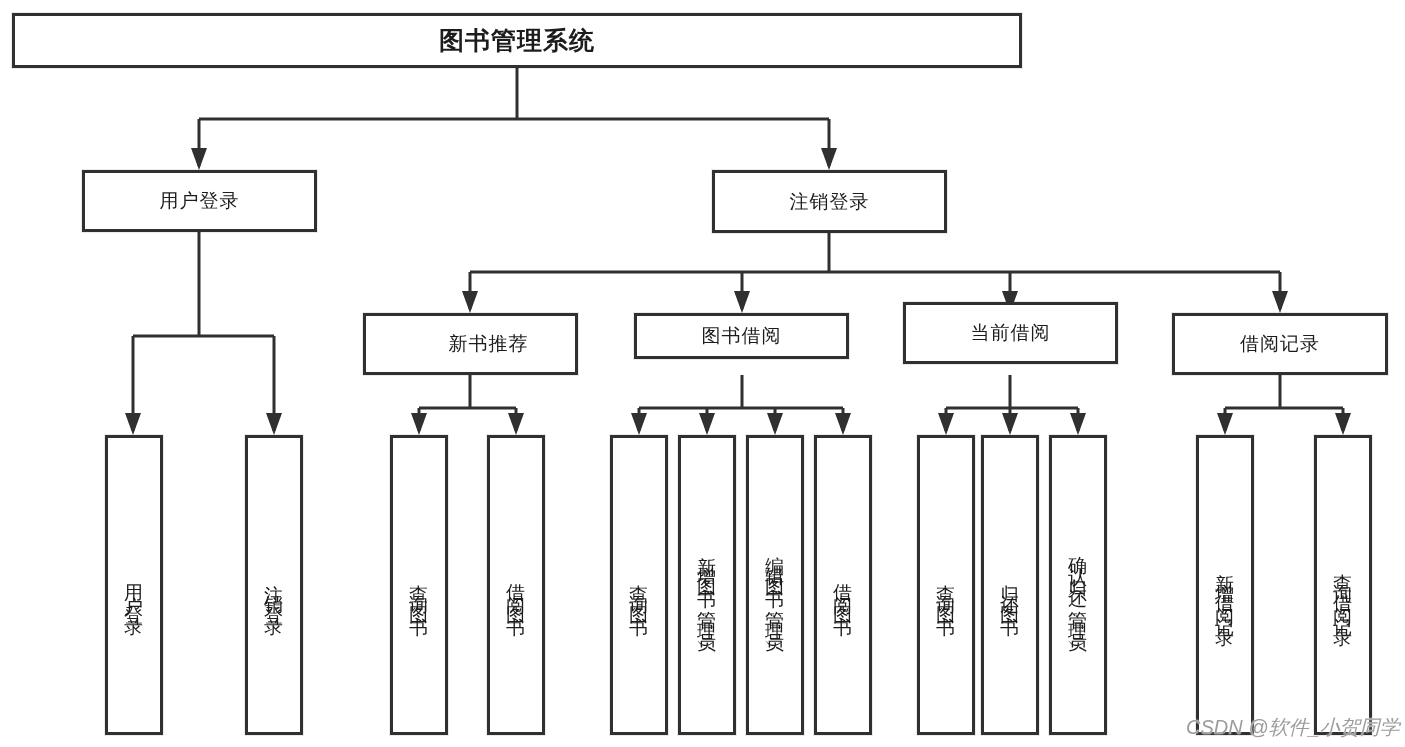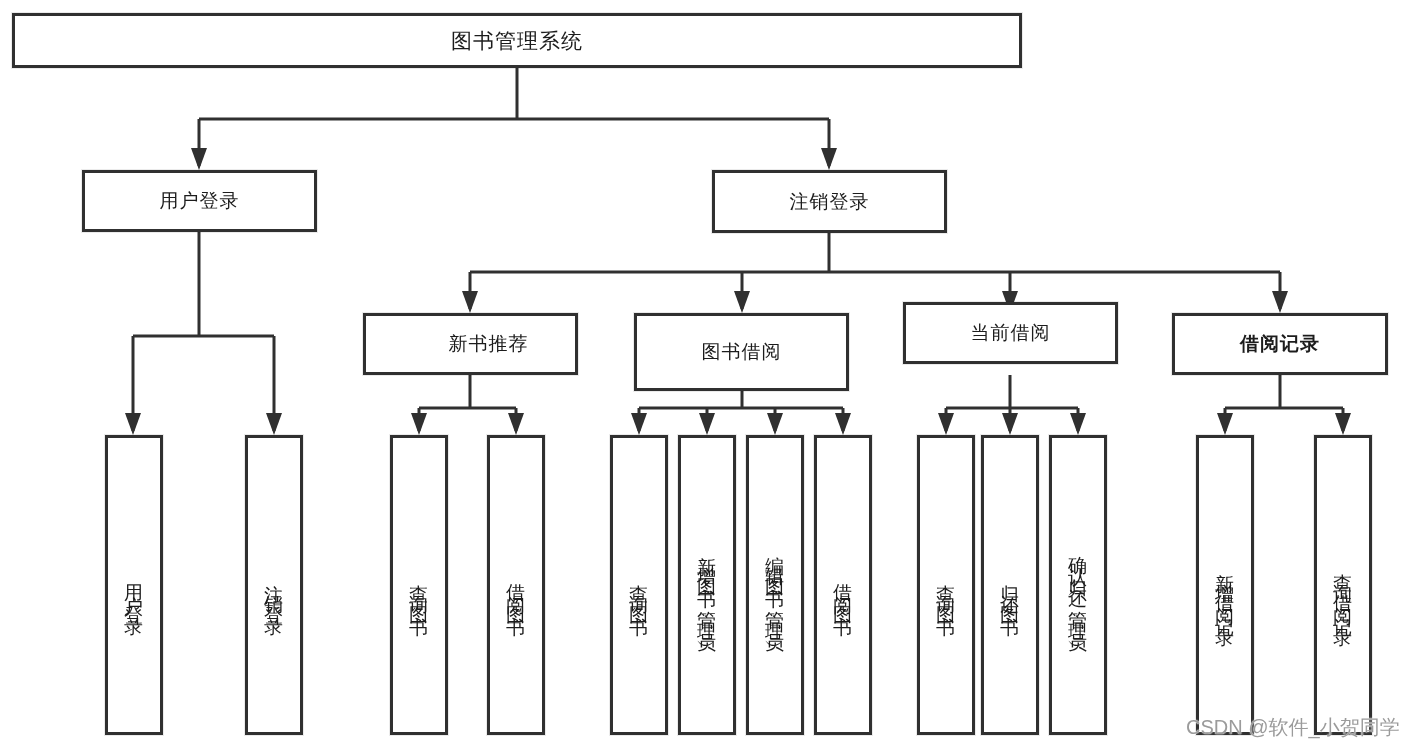--- a/index.html
+++ b/index.html
@@ -31,37 +31,37 @@
     position:absolute;
     box-sizing:border-box;
     border:3px solid var(--line);
     background:#fff;
     display:flex;
     align-items:center;
     justify-content:center;
     box-shadow:0 0 0 1px rgba(0,0,0,0.08);
   }
   .h-box{font-size:19px;letter-spacing:1px;}
-  .root-box{font-size:21px;}
+  .root-box{font-size:25px;font-weight:bold;}
   .v-box span{
     writing-mode:vertical-rl;
     text-orientation:mixed;
     font-size:19px;
     letter-spacing:11px;
     line-height:1;
     margin-bottom:-11px; 
   }
   
   .root-box{left:12px;top:13px;width:1010px;height:55px;}
   .b-user-group{left:82px;top:170px;width:235px;height:62px;}
   .b-mgmt-group{left:712px;top:170px;width:235px;height:63px;}
   .b-rec{left:363px;top:313px;width:215px;height:62px;padding-left:36px;}
-  .b-borrow{left:634px;top:313px;width:215px;height:78px;}
+  .b-borrow{left:634px;top:313px;width:215px;height:46px;}
   .b-current{left:903px;top:302px;width:215px;height:62px;}
-  .b-records{left:1172px;top:313px;width:216px;height:62px;font-weight:bold;}
+  .b-records{left:1172px;top:313px;width:216px;height:62px;}
   .leaf{top:435px;width:58px;height:300px;}
   .b-user-login{left:105px;}
   .b-logout{left:245px;}
   .b-rec-query{left:390px;}
   .b-rec-borrow{left:487px;}
   .b-bq{left:610px;}
   .b-ba{left:678px;}
   .b-be{left:746px;}
   .b-bb{left:814px;}
   .b-cq{left:917px;}
@@ -70,20 +70,21 @@
   .b-ra{left:1196px;}
   .b-rq{left:1314px;}
   .watermark{
     position:absolute;
     left:1186px;top:714px;
     font-size:20px;
     color:var(--wm);
     white-space:nowrap;
     z-index:6;
     text-shadow:0 0 2px rgba(255,255,255,0.95),0 0 1px rgba(255,255,255,0.9);
+    font-style:italic;
   }
 </style>
 </head>
 <body>
 
 <div class="canvas">
 
   <svg class="connectors" viewBox="0 0 1405 747" xmlns="http://www.w3.org/2000/svg">
 
     <path d="M517,68 V119 M199,119 H829 M199,119 V166 M829,119 V166"></path>

